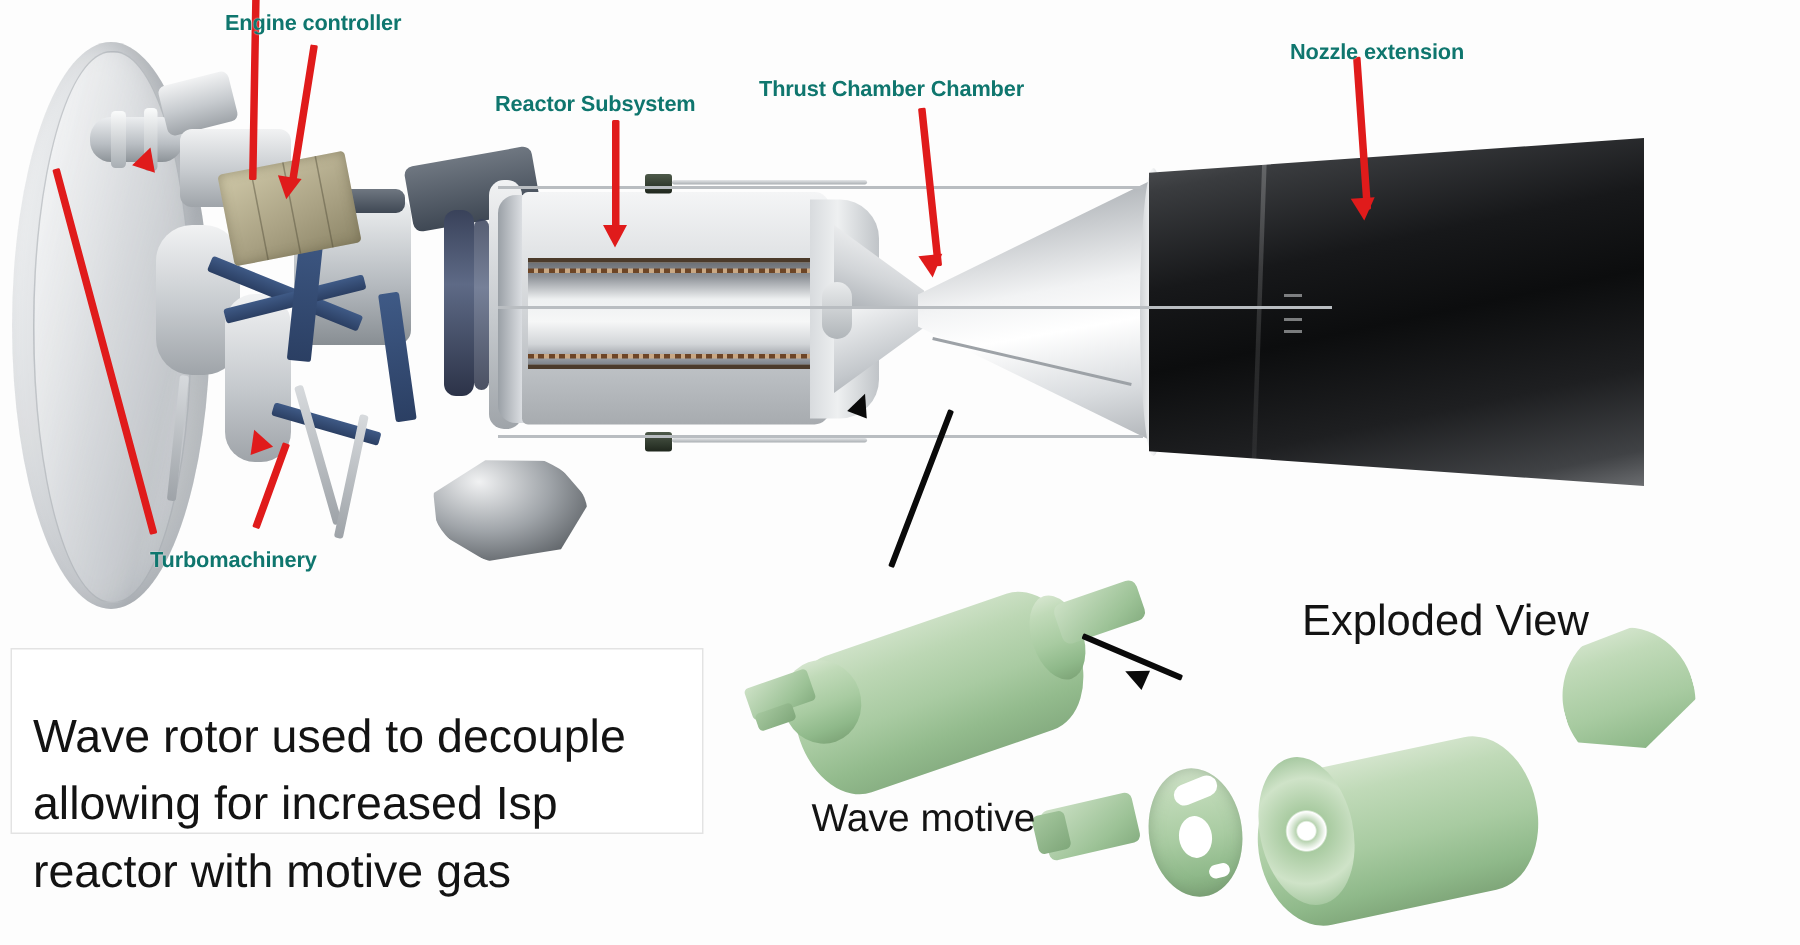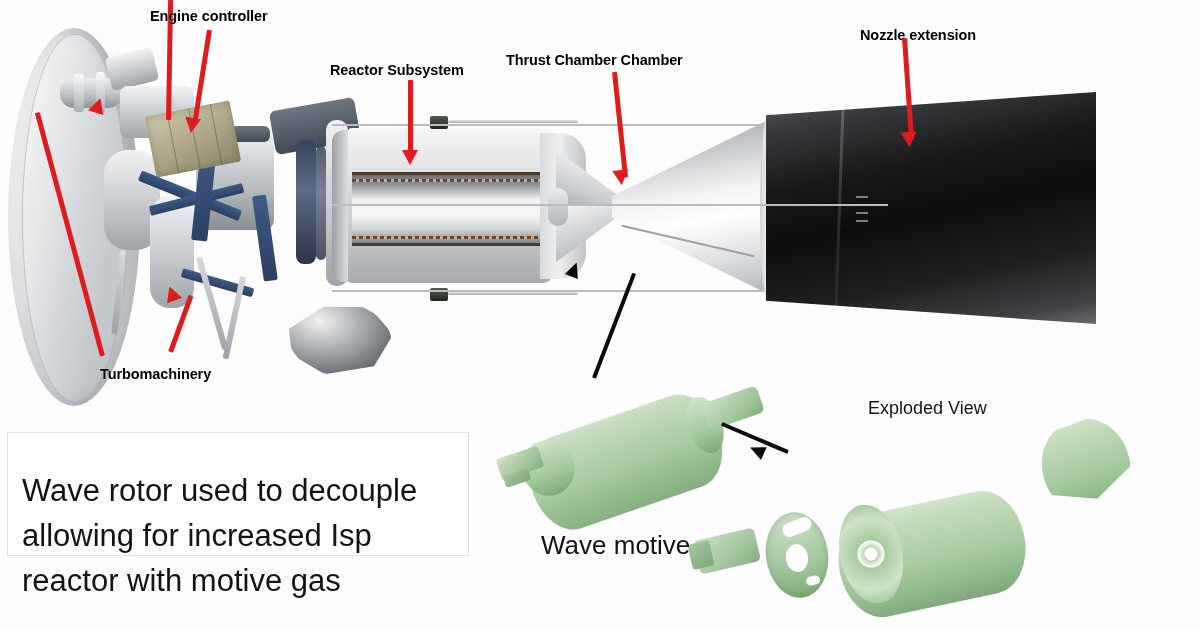--- a/index.html
+++ b/index.html
@@ -11,21 +11,21 @@
   }
   #stage{position:relative;width:1200px;height:630px;background:#fdfdfd;overflow:hidden;}
 
   
   .abs{position:absolute;}
   .callout-label{
     position:absolute;
     font-family:"Liberation Sans", sans-serif;
     font-weight:bold;
     font-size:14.5px;
-    color:#000000;
+    color:#0f766e;
     letter-spacing:-0.1px;
     white-space:nowrap;
     text-shadow:0 0 1px rgba(255,255,255,.9);
   }
   .cap-text{
     font-family:"Liberation Sans", sans-serif;
     font-weight:400;
     color:#131313;
     white-space:nowrap;
   }
@@ -325,15 +325,15 @@
     <div class="abs" style="left:92px;top:22px;width:30px;height:14px;background:#ffffff;border-radius:8px;transform:rotate(-22deg);"></div>
     <div class="abs" style="left:116px;top:78px;width:14px;height:9px;background:#ffffff;border-radius:5px;transform:rotate(-14deg);"></div>
 
     <div class="wr-cyl abs" style="left:148px;top:4px;width:188px;height:104px;border-radius:38px/52px;transform:rotate(-12deg);"></div>
     <div class="abs" style="left:150px;top:6px;width:62px;height:100px;border-radius:31px/50px;transform:rotate(-12deg);background:radial-gradient(circle at 50% 50%,#ffffff 10%,#b9d4b2 12%,#ffffff 22%,#a9cba1 24%,#cfe3c8 60%,#8fb98a 100%);"></div>
 
     <div class="wr-cyl abs" style="left:352px;top:-80px;width:88px;height:96px;border-radius:44px/48px;transform:rotate(-16deg);clip-path:polygon(0 8%,100% 0,100% 62%,52% 86%,0 68%);"></div>
   </div>
 
   <div class="cap-text" style="position:absolute;left:541px;top:530px;font-size:26px;">Wave motive</div>
-  <div class="cap-text" style="position:absolute;left:868px;top:398px;font-size:18px;">Exploded View</div>
+  <div class="cap-text" style="position:absolute;left:868px;top:398px;font-size:29px;">Exploded View</div>
 
 </div>
 
 </body></html>

